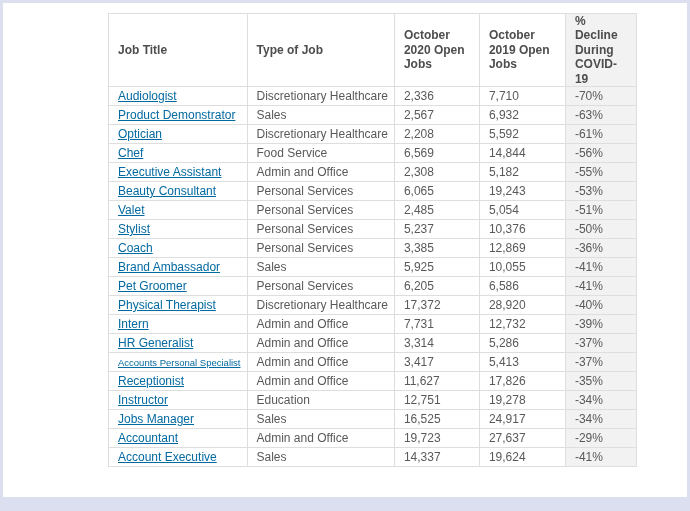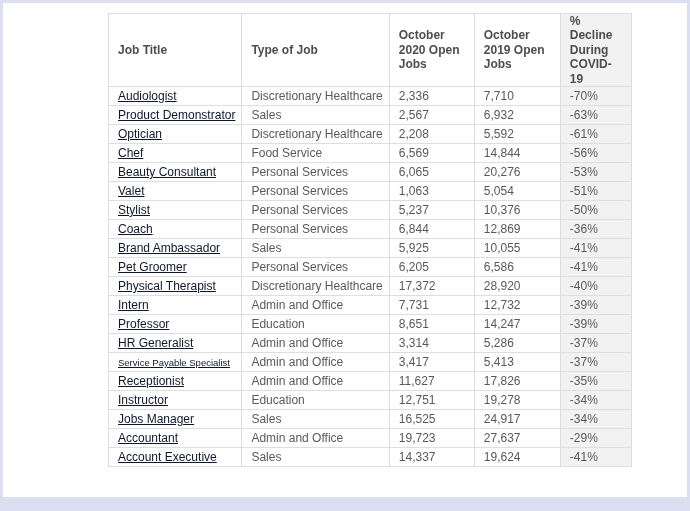--- a/index.html
+++ b/index.html
@@ -53,21 +53,21 @@
     font-size: 12px;
     color: #595959;
     line-height: 1;
   }
   .c0 { width: 114px; }
   .c1 { width: 126px; }
   .c2 { width: 85px; }
   .c3 { width: 86px; }
   .c4 { width: 71px; background: #f2f2f2; }
   a.job-link {
-    color: #0f172a;
+    color: #0369a1;
     cursor: pointer;
   }
   a.job-link.small {
     font-size: 9.5px;
   }
 </style>
 </head>
 <body>
 
 <div class="frame">
@@ -105,44 +105,51 @@
             <td class="c4">-61%</td>
           </tr>
           <tr>
             <td class="c0"><a class="job-link" href="#">Chef</a></td>
             <td class="c1">Food Service</td>
             <td class="c2">6,569</td>
             <td class="c3">14,844</td>
             <td class="c4">-56%</td>
           </tr>
           <tr>
+            <td class="c0"><a class="job-link" href="#">Executive Assistant</a></td>
+            <td class="c1">Admin and Office</td>
+            <td class="c2">2,308</td>
+            <td class="c3">5,182</td>
+            <td class="c4">-55%</td>
+          </tr>
+          <tr>
             <td class="c0"><a class="job-link" href="#">Beauty Consultant</a></td>
             <td class="c1">Personal Services</td>
             <td class="c2">6,065</td>
-            <td class="c3">20,276</td>
+            <td class="c3">19,243</td>
             <td class="c4">-53%</td>
           </tr>
           <tr>
             <td class="c0"><a class="job-link" href="#">Valet</a></td>
             <td class="c1">Personal Services</td>
-            <td class="c2">1,063</td>
+            <td class="c2">2,485</td>
             <td class="c3">5,054</td>
             <td class="c4">-51%</td>
           </tr>
           <tr>
             <td class="c0"><a class="job-link" href="#">Stylist</a></td>
             <td class="c1">Personal Services</td>
             <td class="c2">5,237</td>
             <td class="c3">10,376</td>
             <td class="c4">-50%</td>
           </tr>
           <tr>
             <td class="c0"><a class="job-link" href="#">Coach</a></td>
             <td class="c1">Personal Services</td>
-            <td class="c2">6,844</td>
+            <td class="c2">3,385</td>
             <td class="c3">12,869</td>
             <td class="c4">-36%</td>
           </tr>
           <tr>
             <td class="c0"><a class="job-link" href="#">Brand Ambassador</a></td>
             <td class="c1">Sales</td>
             <td class="c2">5,925</td>
             <td class="c3">10,055</td>
             <td class="c4">-41%</td>
           </tr>
@@ -161,35 +168,28 @@
             <td class="c4">-40%</td>
           </tr>
           <tr>
             <td class="c0"><a class="job-link" href="#">Intern</a></td>
             <td class="c1">Admin and Office</td>
             <td class="c2">7,731</td>
             <td class="c3">12,732</td>
             <td class="c4">-39%</td>
           </tr>
           <tr>
-            <td class="c0"><a class="job-link" href="#">Professor</a></td>
-            <td class="c1">Education</td>
-            <td class="c2">8,651</td>
-            <td class="c3">14,247</td>
-            <td class="c4">-39%</td>
-          </tr>
-          <tr>
             <td class="c0"><a class="job-link" href="#">HR Generalist</a></td>
             <td class="c1">Admin and Office</td>
             <td class="c2">3,314</td>
             <td class="c3">5,286</td>
             <td class="c4">-37%</td>
           </tr>
           <tr>
-            <td class="c0"><a class="job-link small" href="#">Service Payable Specialist</a></td>
+            <td class="c0"><a class="job-link small" href="#">Accounts Personal Specialist</a></td>
             <td class="c1">Admin and Office</td>
             <td class="c2">3,417</td>
             <td class="c3">5,413</td>
             <td class="c4">-37%</td>
           </tr>
           <tr>
             <td class="c0"><a class="job-link" href="#">Receptionist</a></td>
             <td class="c1">Admin and Office</td>
             <td class="c2">11,627</td>
             <td class="c3">17,826</td>

